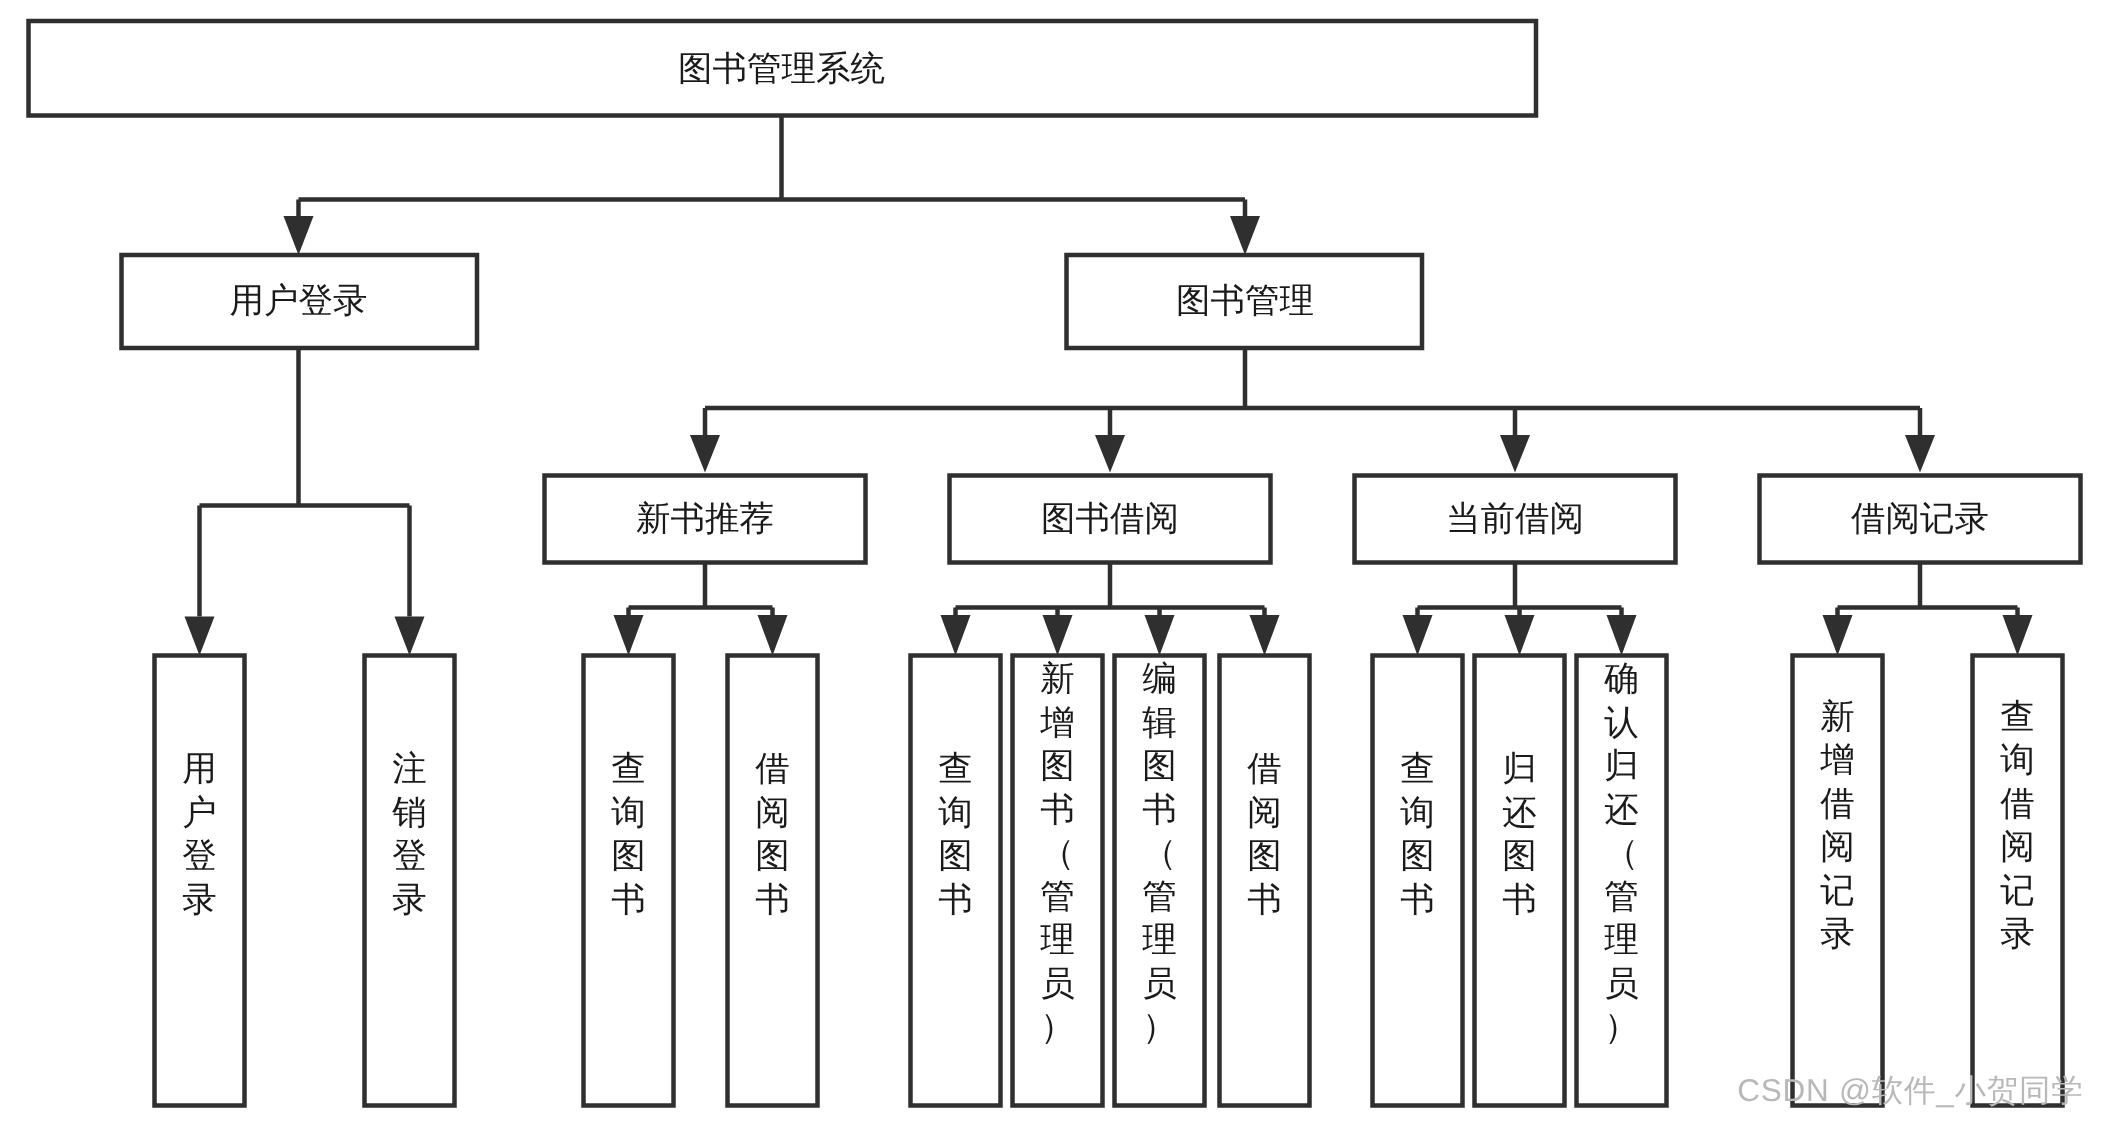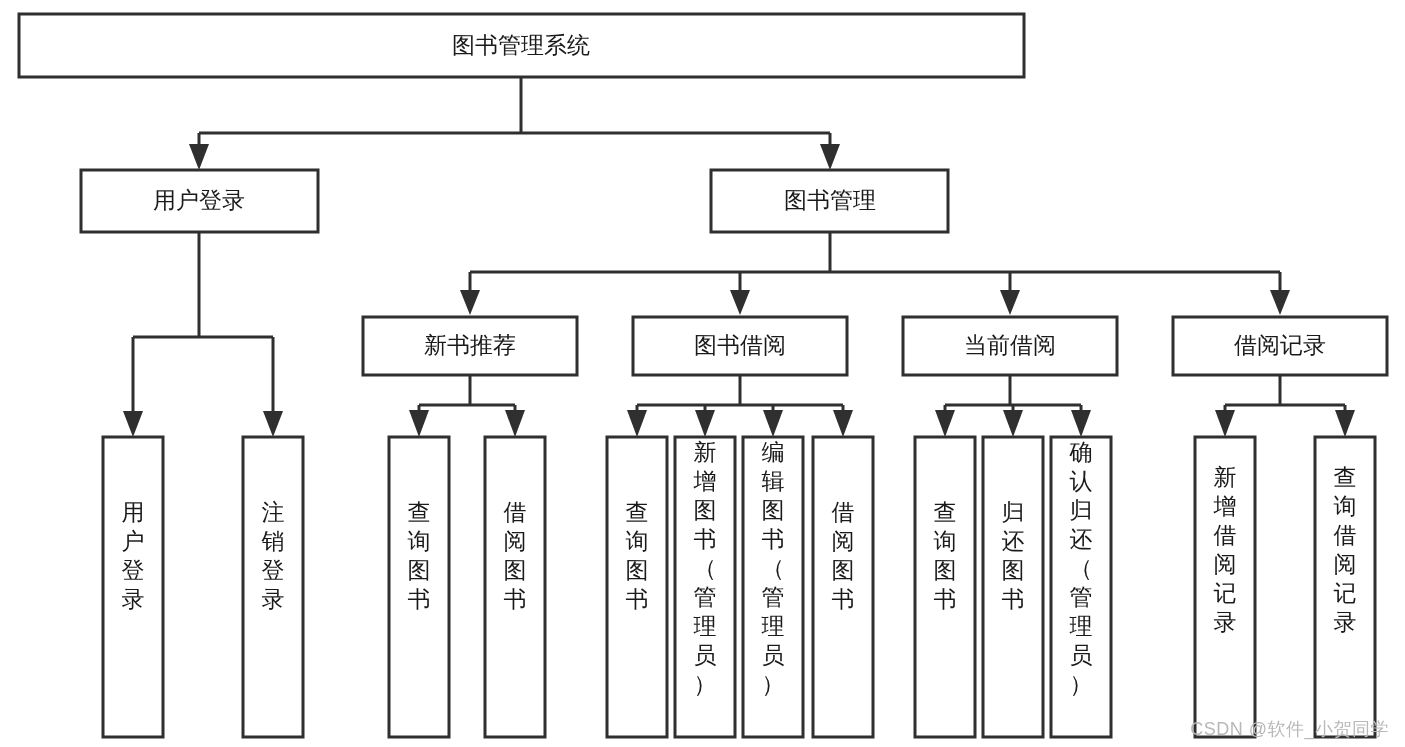--- a/index.html
+++ b/index.html
@@ -54,21 +54,21 @@
   }
   .arrow-head {
     fill: #2f2f2f;
     stroke: none;
   }
   .watermark-text {
     position: absolute;
     right: 16px;
     bottom: 6px;
     font-family: "Liberation Sans", "DejaVu Sans", sans-serif;
-    font-size: 18px;
+    font-size: 21px;
     color: #b8b8b8;
     white-space: nowrap;
     pointer-events: none;
     letter-spacing: 0.5px;
   }
 </style>
 </head>
 <body>
 
 <div id="diagram-root">

